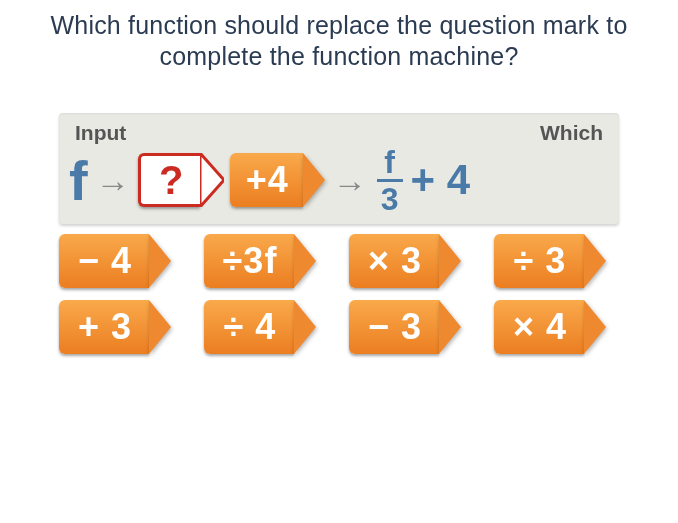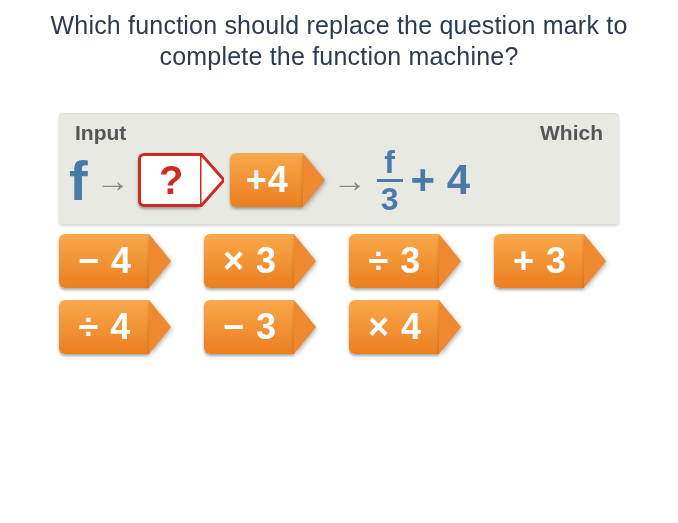--- a/index.html
+++ b/index.html
@@ -71,20 +71,24 @@
       </span>
     </div>
   </div>
 
   <div class="choices">
     <div class="choice tag orange">
         <span class="tag-body op">− 4</span>
         <span class="tag-arrow"></span>
       </div>
     <div class="choice tag orange">
+        <span class="tag-body op">÷3f</span>
+        <span class="tag-arrow"></span>
+      </div>
+    <div class="choice tag orange">
         <span class="tag-body op">× 3</span>
         <span class="tag-arrow"></span>
       </div>
     <div class="choice tag orange">
         <span class="tag-body op">÷ 3</span>
         <span class="tag-arrow"></span>
       </div>
     <div class="choice tag orange">
         <span class="tag-body op">+ 3</span>
         <span class="tag-arrow"></span>

